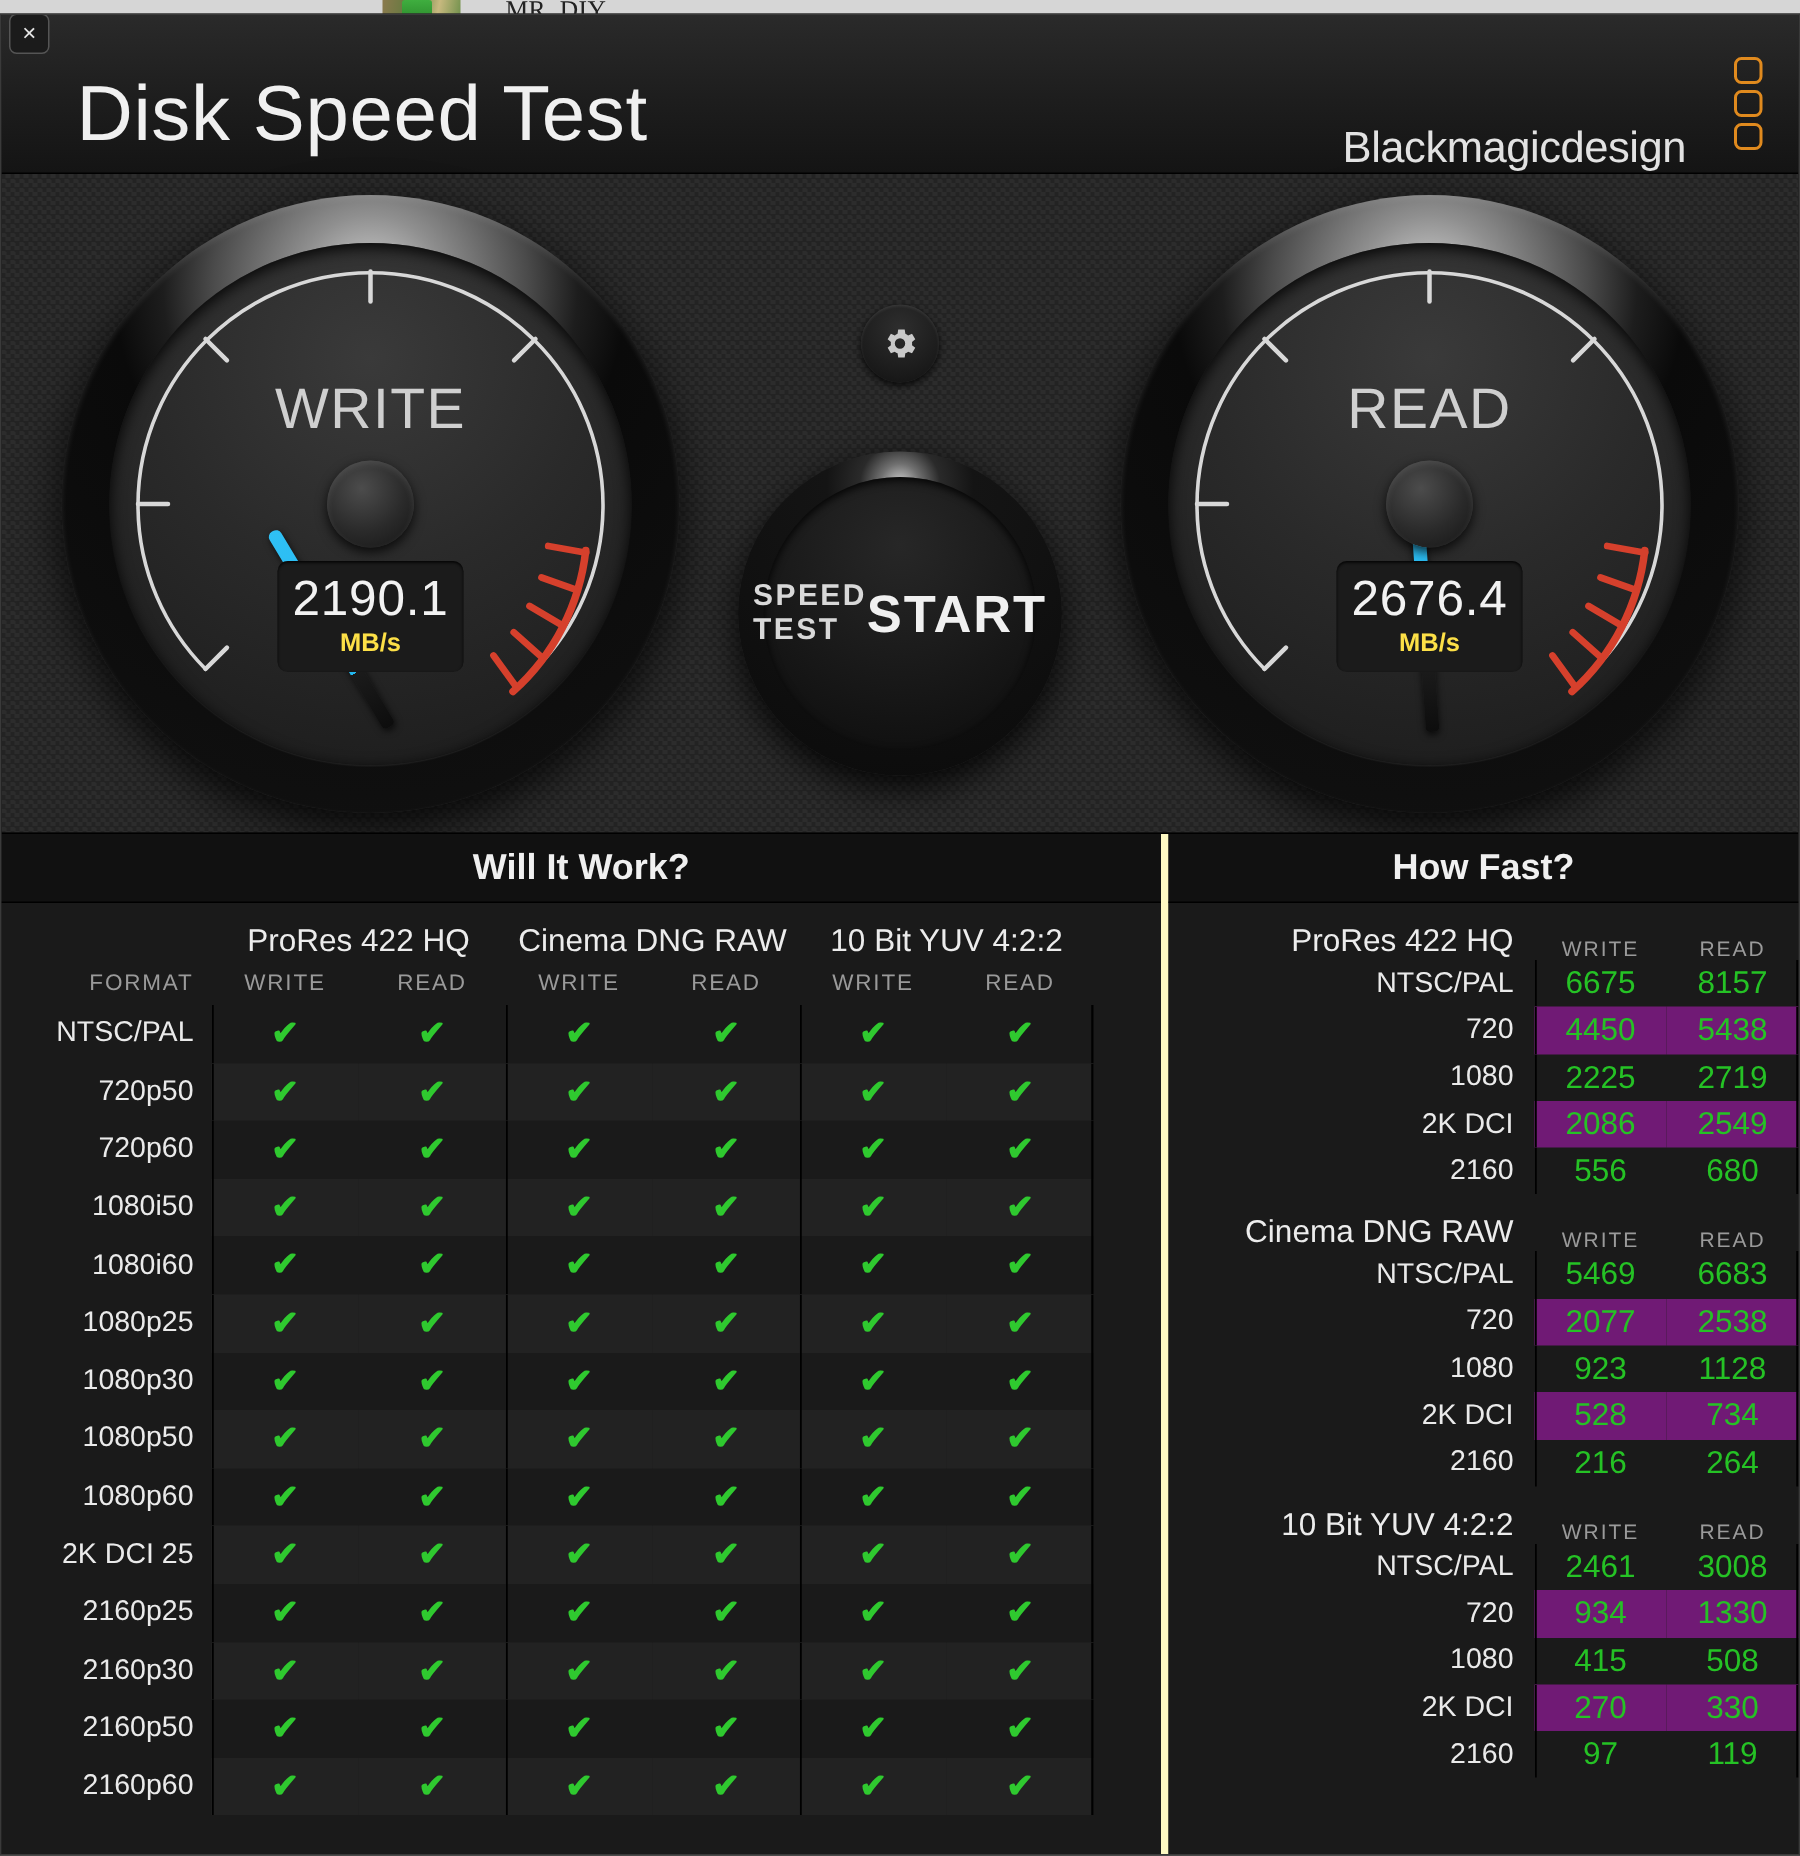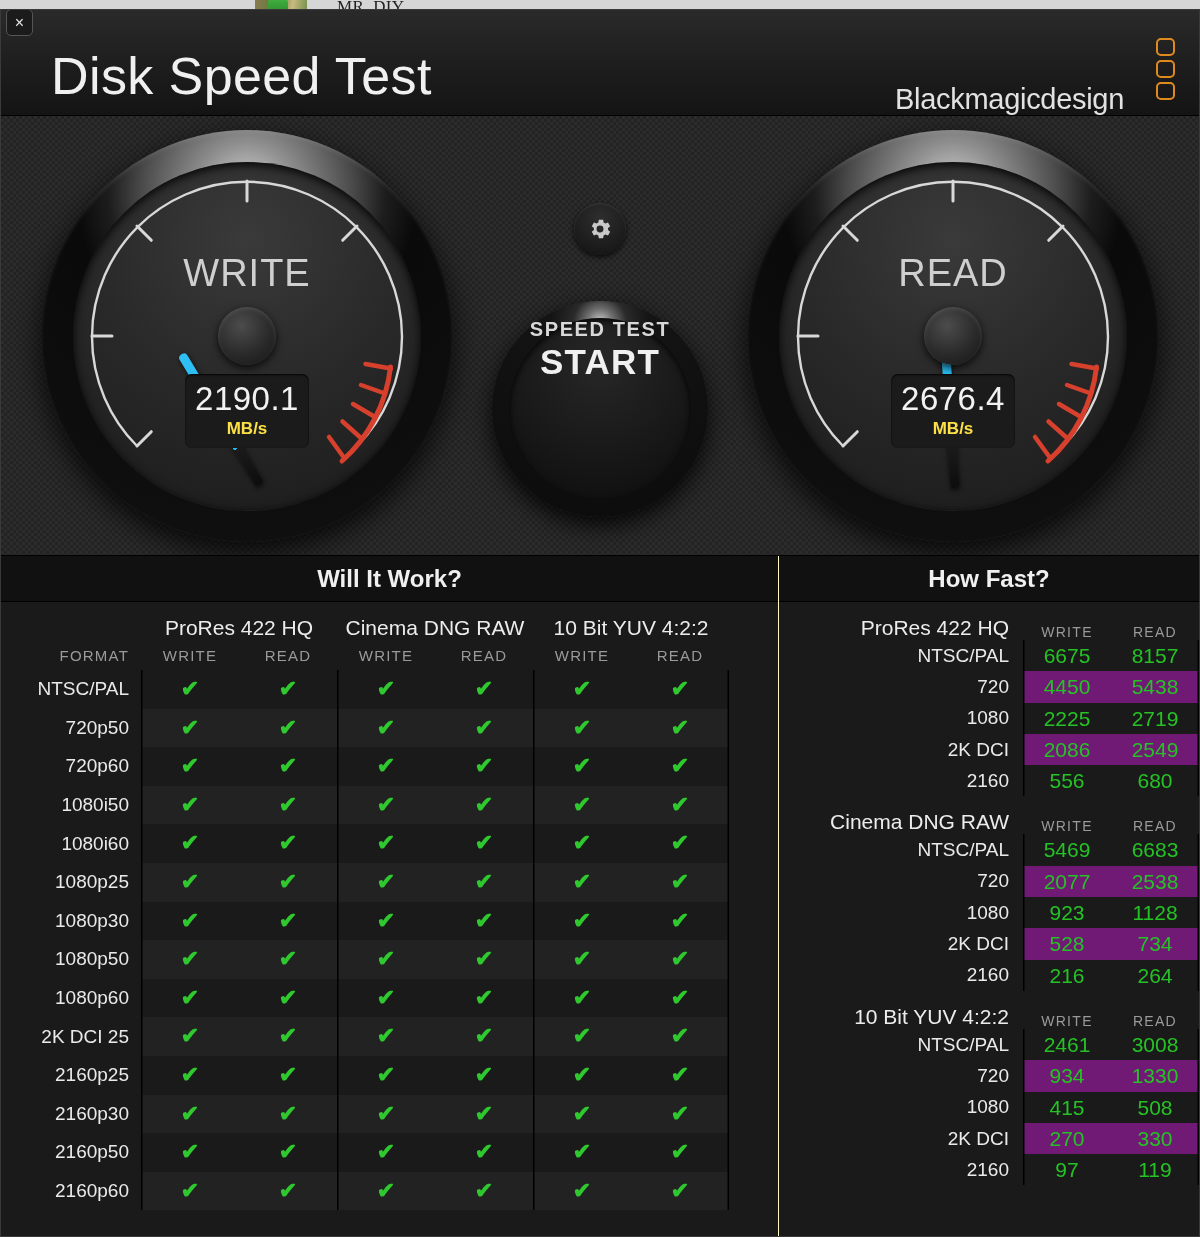--- a/index.html
+++ b/index.html
@@ -149,29 +149,29 @@
     width: 216px; height: 216px; border-radius: 50%;
     background:
       radial-gradient(circle at 50% 10%, #cfcfcf 0%, #707070 6%, #2a2a2a 12%, #141414 22%, #0b0b0b 100%);
     box-shadow: 0 8px 24px rgba(0,0,0,.9);
     display: flex; align-items: center; justify-content: center;
     cursor: pointer;
   }
   #start-btn .inner {
     width: 182px; height: 182px; border-radius: 50%;
     background: radial-gradient(circle at 50% 25%, #272727 0%, #1b1b1b 45%, #0c0c0c 100%);
-    display: flex; flex-direction: column; align-items: center; 
+    display: flex; flex-direction: row; align-items: center; justify-content: center;
     box-shadow: inset 0 2px 6px rgba(0,0,0,.9);
   }
   #start-btn .l1 { font-size: 20px; color: #d8d8d8; font-weight: 700; letter-spacing: 1.6px;}
   #start-btn .l2 { font-size: 35px; color: #f0f0f0; font-weight: 700; letter-spacing: 1.2px; margin-top: 1px;}
 
   
   #lower { position: relative; height: 680px; display: flex; }
-  #left-panel  { width: 778px; position: relative; border-right: 1px solid #fef9c3; }
+  #left-panel  { width: 778px; position: relative; border-right: 5px solid #fef9c3; }
   #right-panel { flex: 1; position: relative; }
 
   .panel-head {
     height: 46px; background: #111;
     display: flex; align-items: center; justify-content: center;
     border-bottom: 1px solid #000;
   }
   .panel-head span { font-size: 24px; color: #f0f0f0; font-weight: 700; }
 
   

